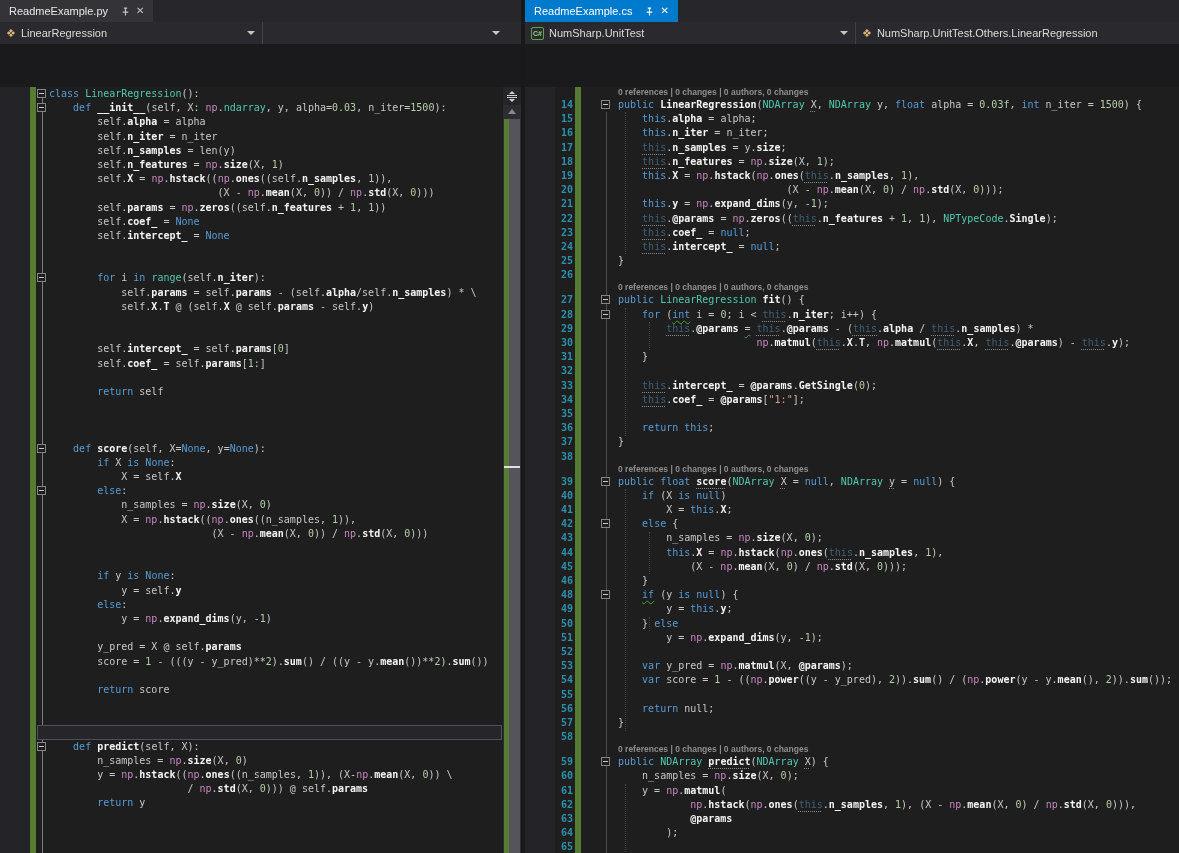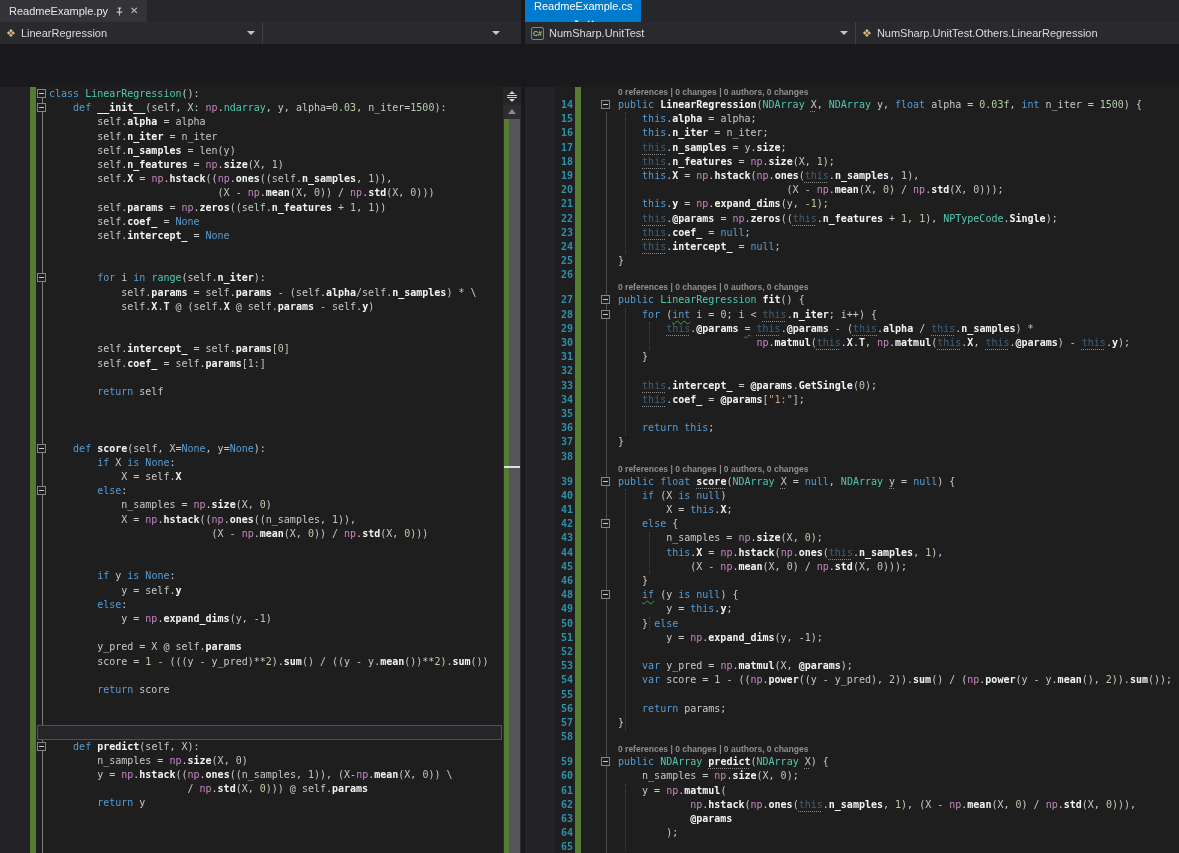--- a/index.html
+++ b/index.html
@@ -6,23 +6,23 @@
   html,body { width:1179px; height:853px; overflow:hidden; background:#1a1a1c; }
   body { font-family:"Liberation Sans", sans-serif; }
 
   .pane { position:absolute; top:0; height:853px; display:flex; flex-direction:column; }
   .pane.left  { left:0; width:521px; }
   .pane.right { left:525px; width:654px; }
   .pane-divider { position:absolute; top:0; left:521px; width:4px; height:853px; background:#19191b; }
 
   
   .tabbar { height:22px; background:#27272b; display:flex; align-items:stretch; flex:none; }
-  .tab { display:flex; align-items:center; gap:7px; padding:0 9px; font-size:11px; cursor:default; }
+  .tab { display:flex; align-items:center; gap:13px; padding:0 9px; font-size:11px; cursor:default; }
   .tab.inactive { background:#333338; color:#e8e8e8; }
-  .tab.active   { background:#007ACC; color:#ffffff;flex-direction:column; }
+  .tab.active   { background:#007ACC; color:#ffffff; }
   .tab .pin svg { display:block; }
   .tab.inactive .tabicons { color:#c5c5c5; }
   .tab.active   .tabicons { color:#ffffff; }
   .tabicons { display:flex; align-items:center; gap:6px; }
   .closex { font-size:10px; line-height:10px; }
 
   
   .navbar { height:22px; background:#2a2a2e; display:flex; align-items:stretch; flex:none; }
   .dd { display:flex; align-items:center; gap:5px; padding:0 6px; font-size:11px; color:#dcdcdc; position:relative; }
   .dd + .dd { border-left:1px solid #3f3f46; }
@@ -275,21 +275,21 @@
         <div class="crow"><span class="lnum">45</span><span class="foldcol"></span><span class="codetext"><span class="d">            (X - </span><span class="m">np</span><span class="d">.</span><span class="f">mean</span><span class="d">(X, </span><span class="n">0</span><span class="d">) / </span><span class="m">np</span><span class="d">.</span><span class="f">std</span><span class="d">(X, </span><span class="n">0</span><span class="d">)));</span></span></div>
         <div class="crow"><span class="lnum">46</span><span class="foldcol"></span><span class="codetext"><span class="d">    }</span></span></div>
         <div class="crow"><span class="lnum">48</span><span class="foldcol"><span class="foldbox"></span></span><span class="codetext"><span class="d">    </span><span class="k w">if</span><span class="d"> (y </span><span class="k">is</span><span class="d"> </span><span class="k">null</span><span class="d">) {</span></span></div>
         <div class="crow"><span class="lnum">49</span><span class="foldcol"></span><span class="codetext"><span class="d">        y = </span><span class="k">this</span><span class="d">.</span><span class="f">y</span><span class="d">;</span></span></div>
         <div class="crow"><span class="lnum">50</span><span class="foldcol"></span><span class="codetext"><span class="d">    } </span><span class="k">else</span></span></div>
         <div class="crow"><span class="lnum">51</span><span class="foldcol"></span><span class="codetext"><span class="d">        y = </span><span class="m">np</span><span class="d">.</span><span class="f">expand_dims</span><span class="d">(y, -</span><span class="n">1</span><span class="d">);</span></span></div>
         <div class="crow"><span class="lnum">52</span><span class="foldcol"></span><span class="codetext"></span></div>
         <div class="crow"><span class="lnum">53</span><span class="foldcol"></span><span class="codetext"><span class="d">    </span><span class="k">var</span><span class="d"> y_pred = </span><span class="m">np</span><span class="d">.</span><span class="f">matmul</span><span class="d">(X, </span><span class="f">@params</span><span class="d">);</span></span></div>
         <div class="crow"><span class="lnum">54</span><span class="foldcol"></span><span class="codetext"><span class="d">    </span><span class="k">var</span><span class="d"> score = </span><span class="n">1</span><span class="d"> - ((</span><span class="m">np</span><span class="d">.</span><span class="f">power</span><span class="d">((y - y_pred), </span><span class="n">2</span><span class="d">)).</span><span class="f">sum</span><span class="d">() / (</span><span class="m">np</span><span class="d">.</span><span class="f">power</span><span class="d">(y - y.</span><span class="f">mean</span><span class="d">(), </span><span class="n">2</span><span class="d">)).</span><span class="f">sum</span><span class="d">());</span></span></div>
         <div class="crow"><span class="lnum">55</span><span class="foldcol"></span><span class="codetext"></span></div>
-        <div class="crow"><span class="lnum">56</span><span class="foldcol"></span><span class="codetext"><span class="d">    </span><span class="k">return</span><span class="d"> params;</span></span></div>
+        <div class="crow"><span class="lnum">56</span><span class="foldcol"></span><span class="codetext"><span class="d">    </span><span class="k">return</span><span class="d"> null;</span></span></div>
         <div class="crow"><span class="lnum">57</span><span class="foldcol"></span><span class="codetext"><span class="d">}</span></span></div>
         <div class="crow"><span class="lnum">58</span><span class="foldcol"></span><span class="codetext"></span></div>
         <div class="crow lens"><span class="lens-text">0 references | 0 changes | 0 authors, 0 changes</span></div>
         <div class="crow"><span class="lnum">59</span><span class="foldcol"><span class="foldbox"></span></span><span class="codetext"><span class="k">public</span><span class="d"> </span><span class="t">NDArray</span><span class="d"> </span><span class="f u">predict</span><span class="d">(</span><span class="t">NDArray</span><span class="d"> </span><span class="d u">X</span><span class="d">) {</span></span></div>
         <div class="crow"><span class="lnum">60</span><span class="foldcol"></span><span class="codetext"><span class="d">    n_samples = </span><span class="m">np</span><span class="d">.</span><span class="f">size</span><span class="d">(X, </span><span class="n">0</span><span class="d">);</span></span></div>
         <div class="crow"><span class="lnum">61</span><span class="foldcol"></span><span class="codetext"><span class="d">    y = </span><span class="m">np</span><span class="d">.</span><span class="f">matmul</span><span class="d">(</span></span></div>
         <div class="crow"><span class="lnum">62</span><span class="foldcol"></span><span class="codetext"><span class="d">            </span><span class="m">np</span><span class="d">.</span><span class="f">hstack</span><span class="d">(</span><span class="m">np</span><span class="d">.</span><span class="f">ones</span><span class="d">(</span><span class="h">this</span><span class="d">.</span><span class="f">n_samples</span><span class="d">, </span><span class="n">1</span><span class="d">), (X - </span><span class="m">np</span><span class="d">.</span><span class="f">mean</span><span class="d">(X, </span><span class="n">0</span><span class="d">) / </span><span class="m">np</span><span class="d">.</span><span class="f">std</span><span class="d">(X, </span><span class="n">0</span><span class="d">))),</span></span></div>
         <div class="crow"><span class="lnum">63</span><span class="foldcol"></span><span class="codetext"><span class="d">            </span><span class="f">@params</span></span></div>
         <div class="crow"><span class="lnum">64</span><span class="foldcol"></span><span class="codetext"><span class="d">        );</span></span></div>
         <div class="crow"><span class="lnum">65</span><span class="foldcol"></span><span class="codetext"></span></div>

